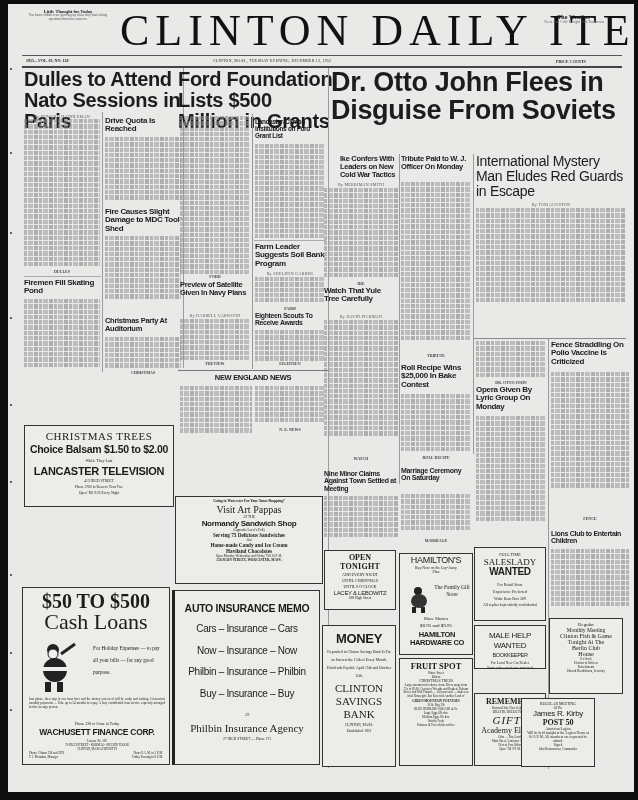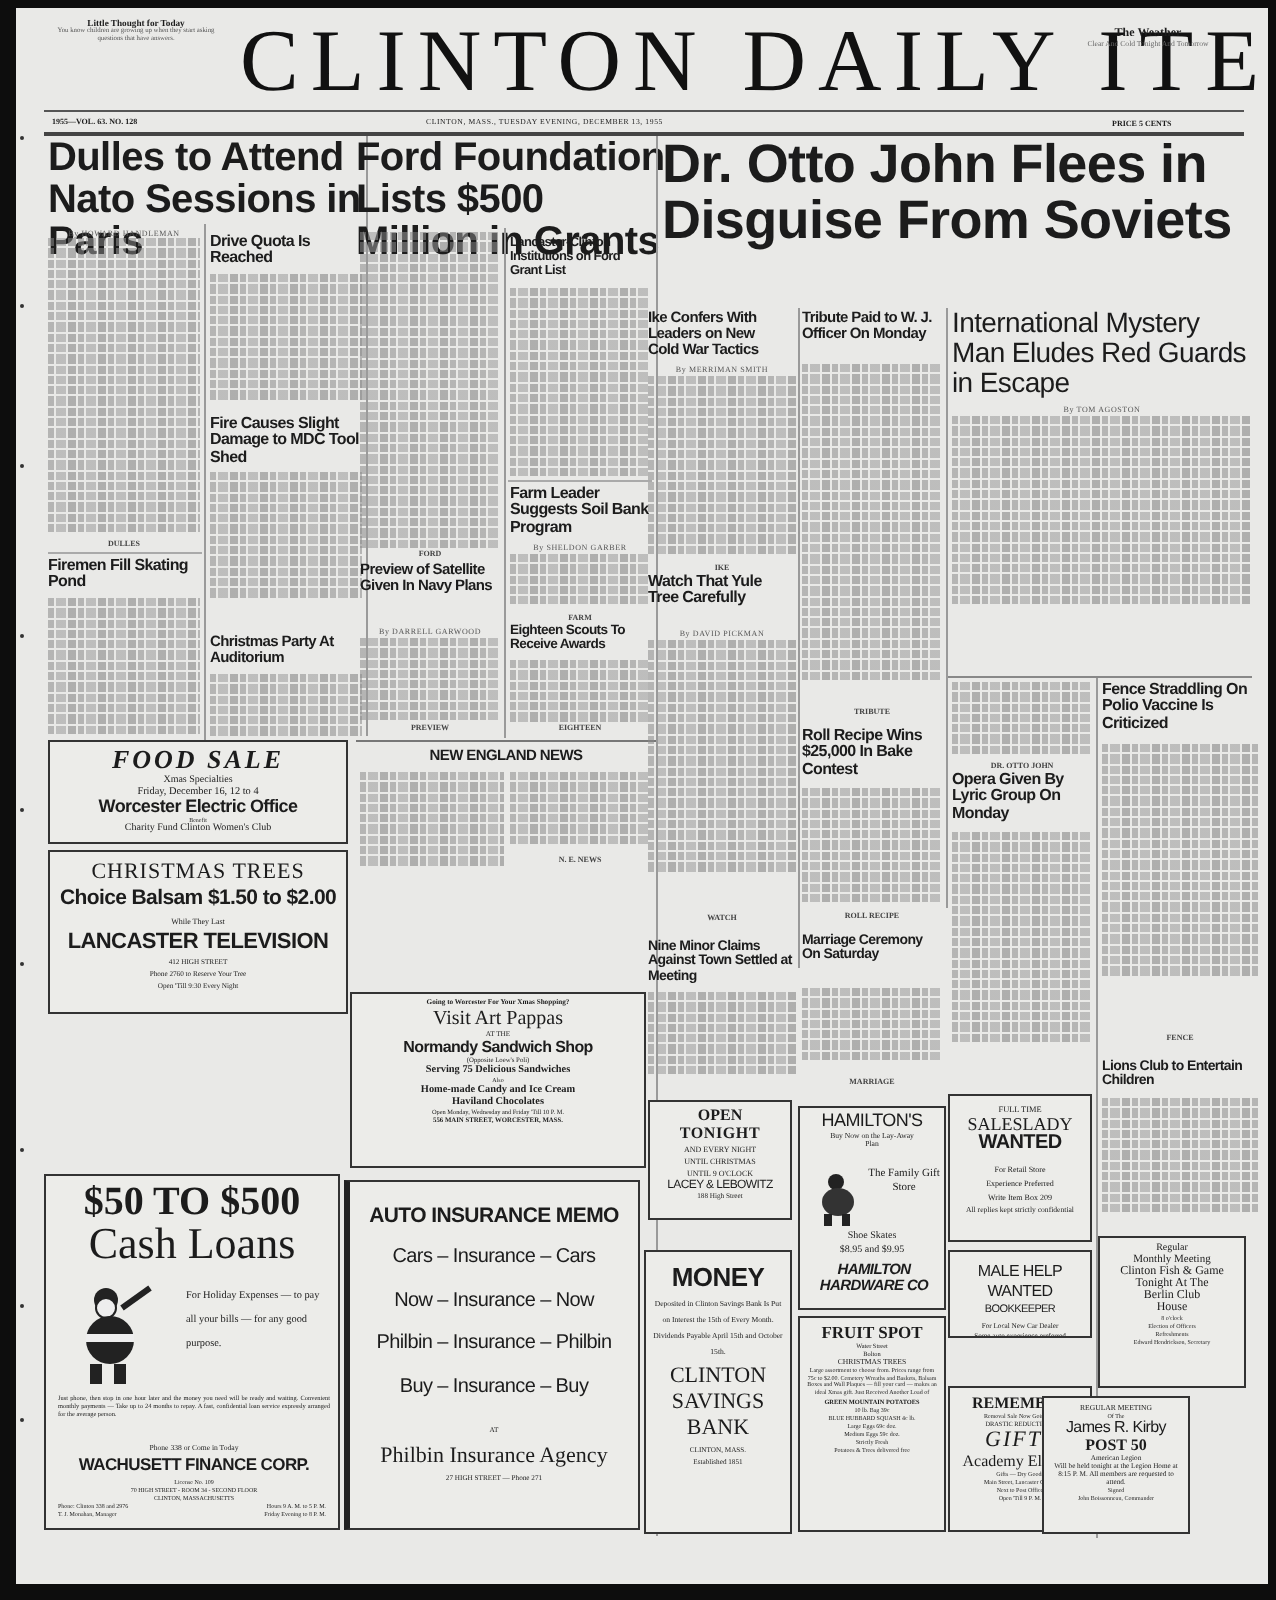--- a/index.html
+++ b/index.html
@@ -259,28 +259,20 @@
     <span class="ln"></span>
       <span class="ln"></span>
       <span class="ln"></span>
       <span class="ln"></span>
       <span class="ln"></span>
       <span class="ln"></span>
       <span class="ln"></span>
   </div>
   <div class="abs jump" style="left:247px;top:423px;width:70px;">N. E. NEWS</div>
 
-  <div class="box" style="left:16px;top:366px;width:150px;height:52px;">
-    <div style="font-size:13px;font-style:italic;font-weight:bold;letter-spacing:1.5px;margin-top:1px;">FOOD SALE</div>
-    <div style="font-size:5px;">Xmas Specialties</div>
-    <div style="font-size:5.2px;">Friday, December 16, 12 to 4</div>
-    <div class="hl" style="font-size:9px;">Worcester Electric Office</div>
-    <div style="font-size:3px;">Benefit</div>
-    <div style="font-size:5px;">Charity Fund Clinton Women's Club</div>
-  </div>
 
   <div class="box" style="left:16px;top:421px;width:150px;height:82px;">
     <div style="font-size:11px;letter-spacing:.5px;margin-top:4px;">CHRISTMAS TREES</div>
     <div class="hl" style="font-size:10.5px;margin-top:2px;">Choice Balsam $1.50 to $2.00</div>
     <div style="font-size:4px;margin-top:3px;">While They Last</div>
     <div class="hl" style="font-size:11px;margin-top:3px;">LANCASTER TELEVISION</div>
     <div style="font-size:3.6px;margin-top:1px;">412 HIGH STREET</div>
     <div style="font-size:3.6px;margin-top:2px;">Phone 2760 to Reserve Your Tree</div>
     <div style="font-size:3.6px;margin-top:2px;">Open 'Till 9:30 Every Night</div>
   </div>
@@ -333,21 +325,21 @@
     <div class="hl" style="font-size:10px;margin-top:11px;font-weight:normal;">Philbin – Insurance – Philbin</div>
     <div class="hl" style="font-size:10px;margin-top:11px;font-weight:normal;">Buy – Insurance – Buy</div>
     <div style="font-size:3.6px;margin-top:14px;">AT</div>
     <div style="font-size:11px;margin-top:5px;">Philbin Insurance Agency</div>
     <div style="font-size:3.6px;margin-top:3px;">27 HIGH STREET — Phone 271</div>
   </div>
 
   <div class="rule-v" style="left:320px;top:64px;height:700px;"></div>
   <div class="abs hl" style="left:323px;top:64px;width:300px;font-size:27px;line-height:28px;">Dr. Otto John Flees in Disguise From Soviets</div>
 
-  <div class="abs hl" style="left:316px;top:151px;width:66px;font-size:7.5px;">Ike Confers With Leaders on New Cold War Tactics</div>
+  <div class="abs hl" style="left:332px;top:151px;width:66px;font-size:7.5px;">Ike Confers With Leaders on New Cold War Tactics</div>
   <div class="abs byline" style="left:316px;top:178px;width:74px;">By MERRIMAN SMITH</div>
   <div class="abs body-text" style="left:316px;top:184px;width:74px;height:92px;">
     <span class="ln"></span>
       <span class="ln"></span>
       <span class="ln"></span>
       <span class="ln"></span>
       <span class="ln"></span>
       <span class="ln"></span>
       <span class="ln"></span>
       <span class="ln"></span>
@@ -596,21 +588,21 @@
       <svg width="22" height="28" viewBox="0 0 22 28">
           <circle cx="10" cy="5" r="4" fill="#222"></circle>
           <ellipse cx="11" cy="15" rx="8" ry="7" fill="#333"></ellipse>
           <rect x="4" y="21" width="4" height="6" fill="#222"></rect>
           <rect x="13" y="21" width="4" height="6" fill="#222"></rect>
         </svg>
     </div>
     <div style="position:absolute;left:34px;top:30px;width:36px;font-size:5.5px;line-height:7px;">The Family Gift Store</div>
     <div style="position:absolute;left:0;top:62px;width:72px;font-size:5px;">Shoe Skates</div>
     <div style="position:absolute;left:0;top:69px;width:72px;font-size:5px;">$8.95 and $9.95</div>
-    <div class="hl" style="position:absolute;left:2px;top:77px;width:70px;font-size:7.5px;font-style:italic;">HAMILTON HARDWARE CO</div>
+    <div class="hl" style="position:absolute;left:2px;top:77px;width:70px;font-size:7.5px;">HAMILTON HARDWARE CO</div>
   </div>
 
   <div class="box" style="left:391px;top:654px;width:74px;height:108px;">
     <div style="font-size:8.5px;font-weight:bold;margin-top:2px;">FRUIT SPOT</div>
     <div style="font-size:3.2px;">Water Street</div>
     <div style="font-size:3.2px;">Bolton</div>
     <div style="font-size:3.8px;">CHRISTMAS TREES</div>
     <div style="font-size:3px;line-height:3.6px;margin:1px 3px;">Large assortment to choose from. Prices range from 75c to $2.00. Cemetery Wreaths and Baskets, Balsam Boxes and Wall Plaques — fill your card — makes an ideal Xmas gift. Just Received Another Load of</div>
     <div style="font-size:3.2px;font-weight:bold;">GREEN MOUNTAIN POTATOES</div>
     <div style="font-size:3px;">10 lb. Bag 39c</div>

